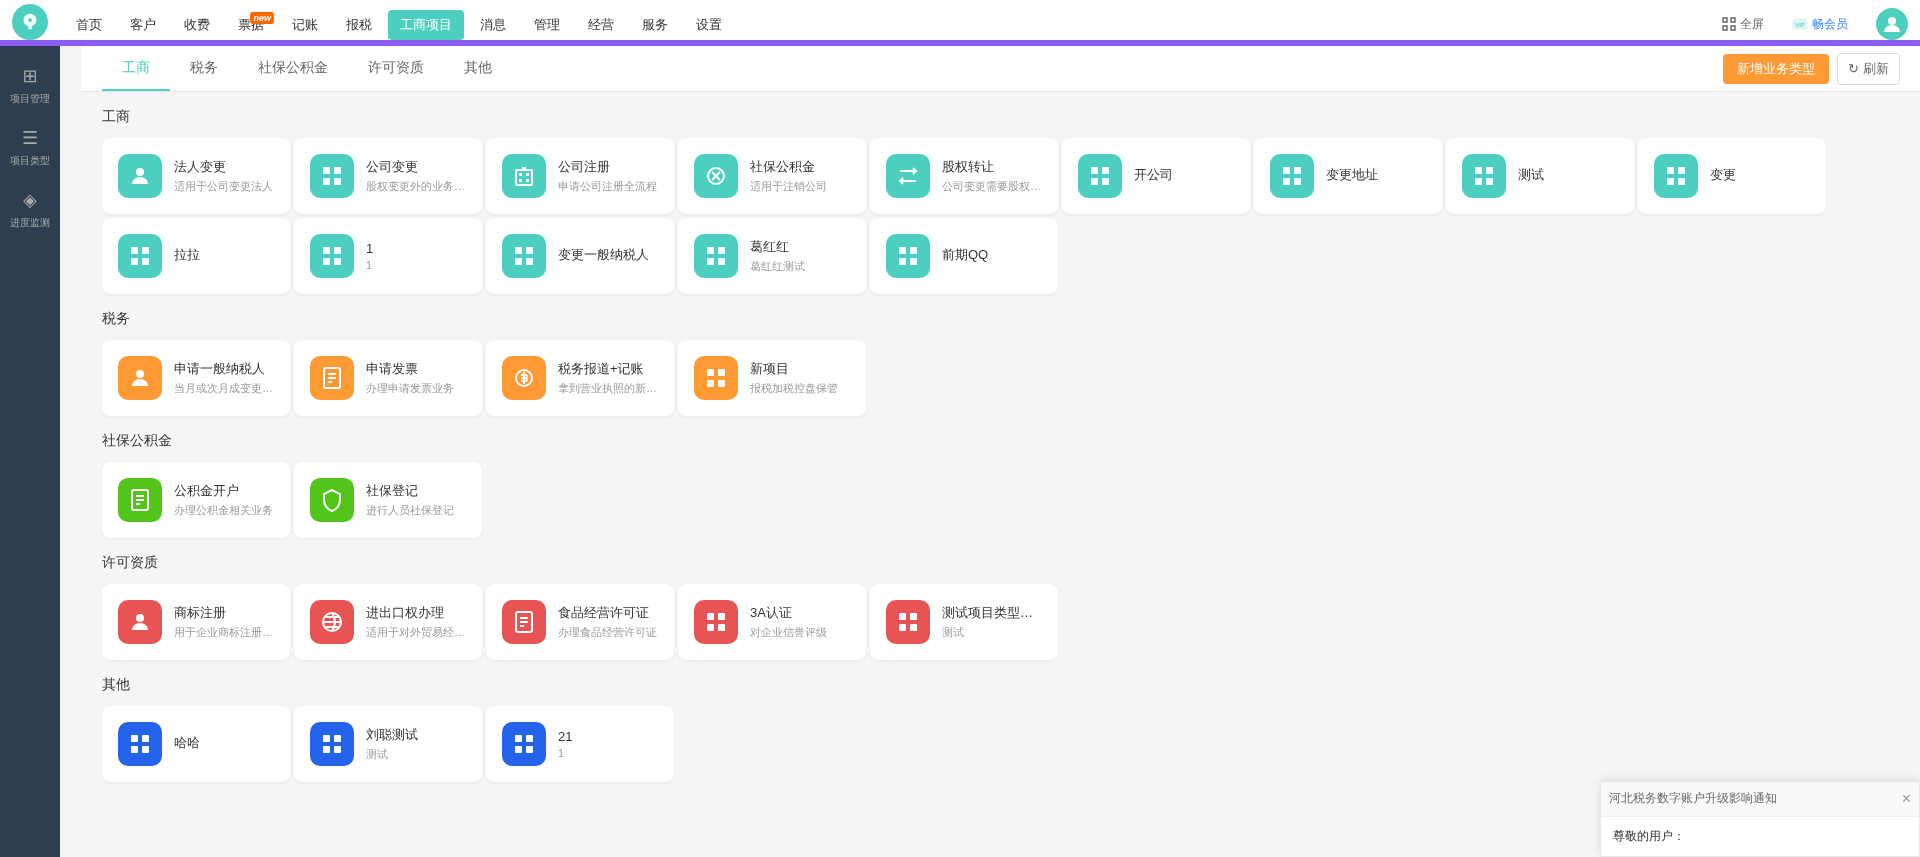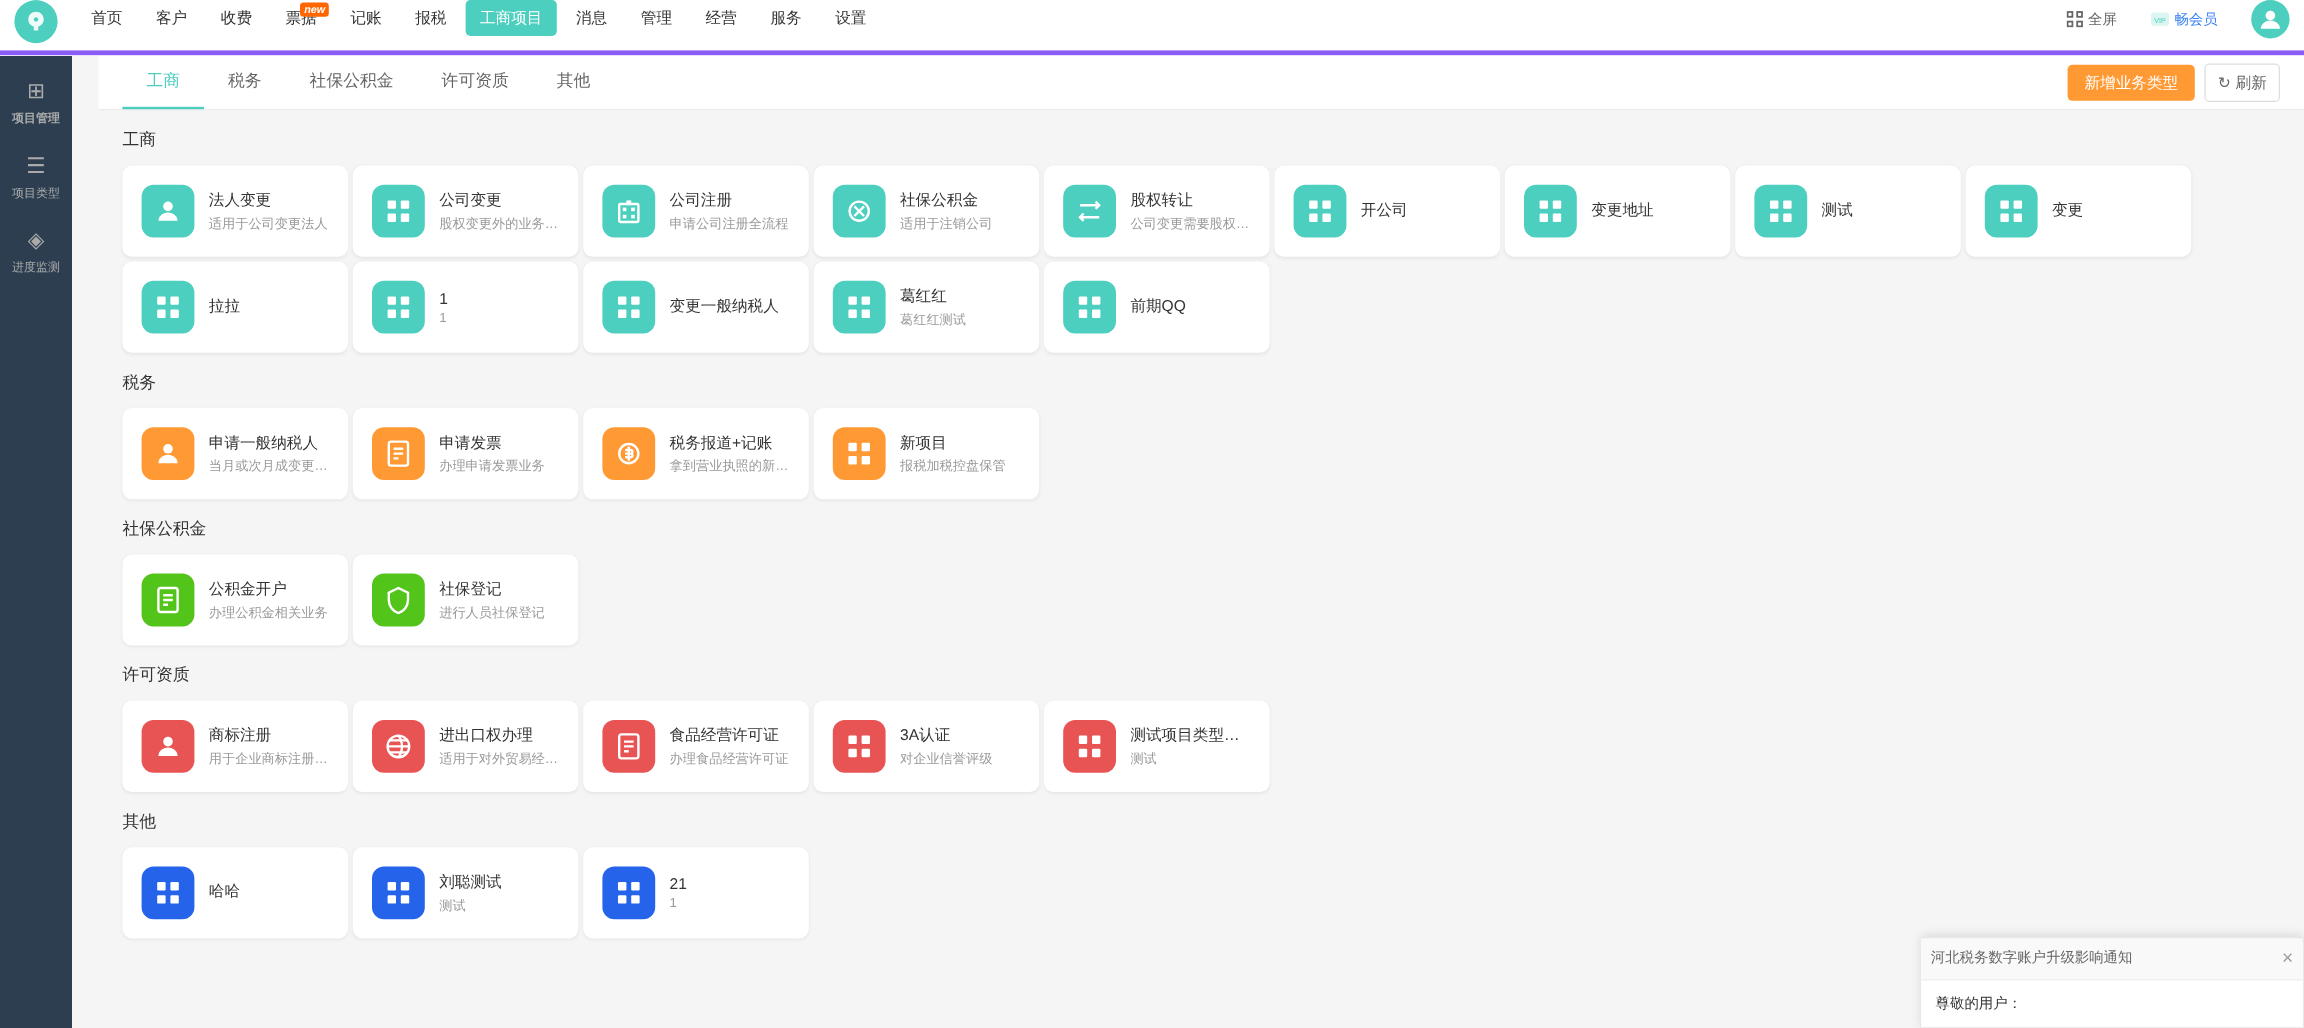--- a/index.html
+++ b/index.html
@@ -3,23 +3,23 @@
   <meta charset="utf-8">
   <style>
     * { box-sizing: border-box; margin: 0; padding: 0; }
     body { font-family: 'Microsoft YaHei', '微软雅黑', Arial, sans-serif; background: #f5f5f5; font-size: 13px; color: #333; }
 
     
     .topnav {
       background: #fff;
       height: 46px;
       display: flex;
-      align-items: flex-start;
+      align-items: flex-end;
       padding: 0 12px;
-      border-bottom: 4px solid #8b5cf6;
+      border-bottom: 6px solid #8b5cf6;
       position: fixed; top: 0; left: 0; right: 0; z-index: 100;
     }
     .topnav-logo {
       width: 36px; height: 36px;
       background: #4dcfbf;
       border-radius: 50%;
       display: flex; align-items: center; justify-content: center;
       margin-right: 16px;
       flex-shrink: 0;
     }
@@ -260,21 +260,21 @@
           <circle cx="10" cy="7" r="4" fill="white"></circle>
           <path d="M2 18c0-4 3.6-7 8-7s8 3 8 7" fill="white"></path>
         </svg>
     </div>
   </div>
 </div>
 
 <div class="sidebar" id="sidebar">
     <div class="sidebar-item">
       <div class="si-icon" style="font-size:18px;color:#aaa;">⊞</div>
-      <span style="font-size:10px;color:#aaa;text-align:right;font-weight:bold;">项目管理</span>
+      <span style="font-size:10px;color:#aaa;text-align:right;">项目管理</span>
     </div>
     <div class="sidebar-item">
       <div class="si-icon" style="font-size:18px;color:#aaa;">☰</div>
       <span style="font-size:10px;color:#aaa;text-align:center;">项目类型</span>
     </div>
     <div class="sidebar-item">
       <div class="si-icon" style="font-size:18px;color:#aaa;">◈</div>
       <span style="font-size:10px;color:#aaa;text-align:center;">进度监测</span>
     </div>
   </div>

